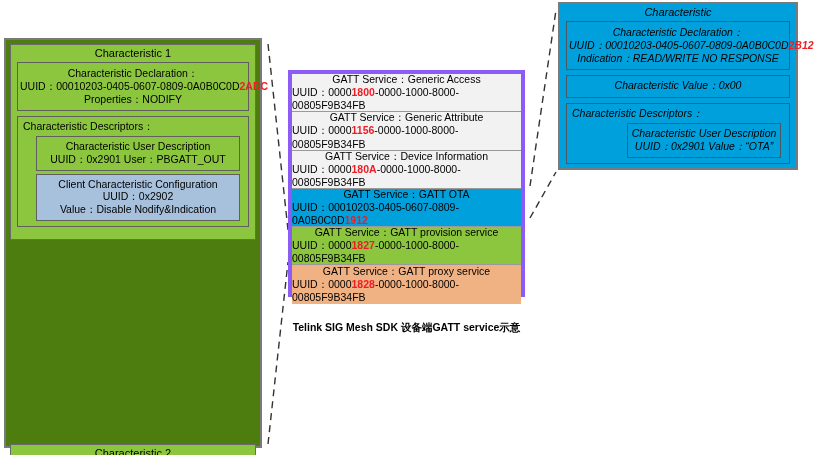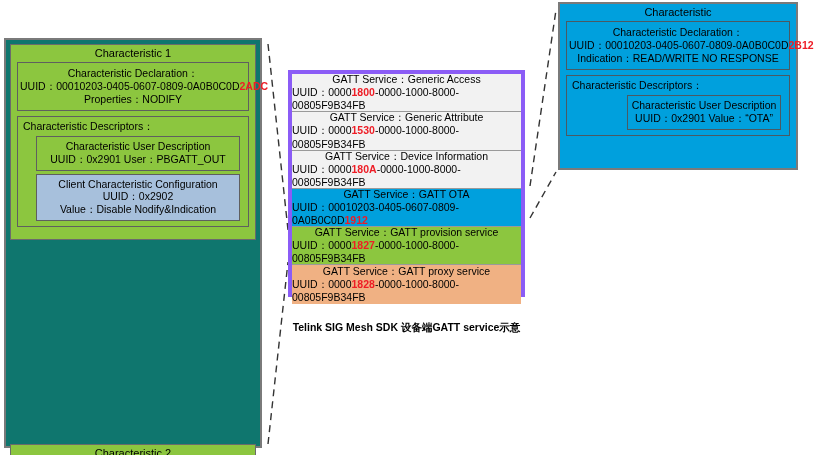--- a/index.html
+++ b/index.html
@@ -9,21 +9,21 @@
     font-family:"Liberation Sans","DejaVu Sans",sans-serif;
     color:#000;
   }
   .abs{position:absolute;box-sizing:border-box;}
   .ln{display:block;line-height:1.22;white-space:nowrap;}
   .red{color:#ee1c25;font-weight:bold;}
 
   
   #left-container{
     left:4px;top:38px;width:258px;height:410px;
-    background:#0f766e;border:2px solid #7a7a7a;
+    background:#4d7c0f;border:2px solid #7a7a7a;
   }
   .char-group{
     background:#8cc63f;border:1px solid #6b6b6b;
     box-sizing:border-box;position:relative;
   }
   .group-title{
     text-align:center;font-size:11px;padding:2px 0 3px 0;line-height:1.1;
   }
   .decl-box{
     background:#8cc63f;border:1px solid #5f5f5f;
@@ -60,21 +60,21 @@
   .svc-uuid{line-height:1.25;}
 
   #caption{
     left:288px;top:321px;width:237px;text-align:center;
     font-size:10.5px;font-weight:bold;color:#000;
   }
 
   
   #right-container{
     left:558px;top:2px;width:240px;height:168px;
-    background:#00a0dd;border:2px solid #7a7a7a;
+    background:#00a0dd;border:2px solid #7a7a7a;font-style:italic;
   }
   .rb-title{text-align:center;font-size:11px;padding:2px 0 3px 0;}
   .rb-box{
     background:#00a0dd;border:1px solid #4a5a63;
     margin:0 6px;padding:4px 2px 5px 2px;text-align:center;font-size:10.5px;
   }
   .rb-val{
     background:#00a0dd;border:1px solid #4a5a63;
     margin:5px 6px 0 6px;padding:3px 2px 4px 2px;text-align:center;font-size:10.5px;
   }
@@ -133,21 +133,21 @@
   </div>
 </div>
 
 <div class="abs" id="service-stack">
   <div class="svc-row svc-white">
       <span class="svc-name">GATT Service：Generic Access</span>
       <span class="svc-uuid"><span>UUID：0000</span><span class="red">1800</span><span>-0000-1000-8000-00805F9B34FB</span></span>
     </div>
   <div class="svc-row svc-white">
       <span class="svc-name">GATT Service：Generic Attribute</span>
-      <span class="svc-uuid"><span>UUID：0000</span><span class="red">1530</span><span>-0000-1000-8000-00805F9B34FB</span></span>
+      <span class="svc-uuid"><span>UUID：0000</span><span class="red">1156</span><span>-0000-1000-8000-00805F9B34FB</span></span>
     </div>
   <div class="svc-row svc-white">
       <span class="svc-name">GATT Service：Device Information</span>
       <span class="svc-uuid"><span>UUID：0000</span><span class="red">180A</span><span>-0000-1000-8000-00805F9B34FB</span></span>
     </div>
   <div class="svc-row svc-blue">
       <span class="svc-name">GATT Service：GATT OTA</span>
       <span class="svc-uuid"><span>UUID：00010203-0405-0607-0809-0A0B0C0D</span><span class="red">1912</span><span></span></span>
     </div>
   <div class="svc-row svc-green">
@@ -164,20 +164,21 @@
 
 <div class="abs" id="right-container">
   <div class="rb-title">Characteristic</div>
 
   <div class="rb-box">
     <span class="ln">Characteristic Declaration：</span>
     <span class="ln"><span>UUID：00010203-0405-0607-0809-0A0B0C0D</span><span class="red">2B12</span></span>
     <span class="ln">Indication：READ/WRITE NO RESPONSE</span>
   </div>
 
+  <div class="rb-val">Characteristic Value：0x00</div>
 
   <div class="rb-desc">
     <div class="desc-label">Characteristic Descriptors：</div>
     <div class="rb-sub">
       <span class="ln">Characteristic User Description</span>
       <span class="ln">UUID：0x2901 Value：“OTA”</span>
     </div>
   </div>
 </div>
 

